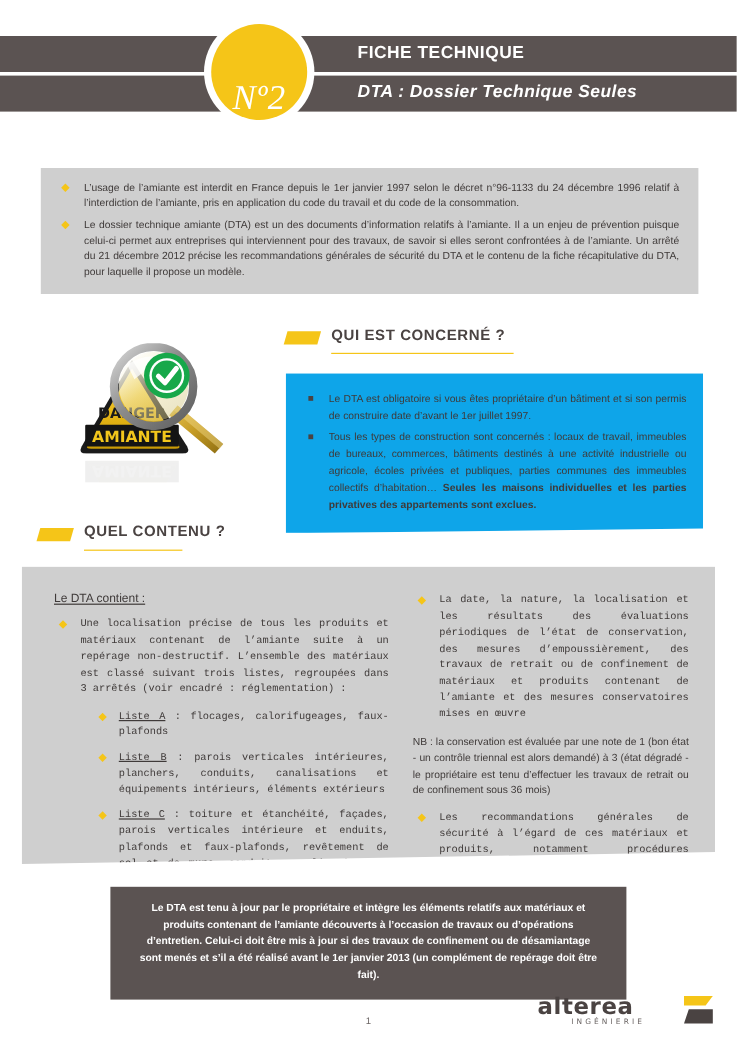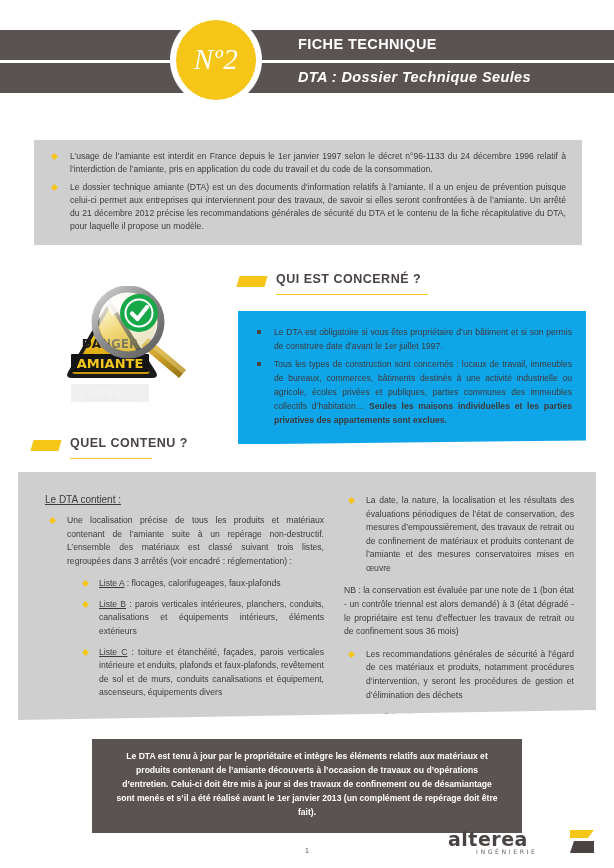--- a/index.html
+++ b/index.html
@@ -60,21 +60,21 @@
   }
   .header-circle {
     position: absolute;
     left: 176px;
     top: 20px;
     width: 80px;
     height: 80px;
     border-radius: 50%;
     background: #f5c518;
     display: flex;
-    align-items: center;
+    align-items: flex-end;
     justify-content: center;
   }
   .header-circle-label {
     color: #ffffff;
     font-family: "Liberation Serif", serif;
     font-style: italic;
     font-size: 29px;
     letter-spacing: 0.5px;
     transform: translateY(-1px);
   }
@@ -212,20 +212,21 @@
   }
   .col-list { list-style: none; }
   .col-item {
     position: relative;
     padding-left: 22px;
     margin-bottom: 9px;
     font-size: 8.6px;
     line-height: 1.58;
     color: #3f3a39;
     text-align: justify;
+    font-family: Liberation Mono, monospace;
   }
   .col-item .bullet-diamond { left: 5px; top: 4px; }
 
   .sub-list { list-style: none; margin-top: 9px; padding-left: 12px; }
   .sub-item {
     position: relative;
     padding-left: 20px;
     margin-bottom: 7px;
     font-size: 8.6px;
     line-height: 1.58;

